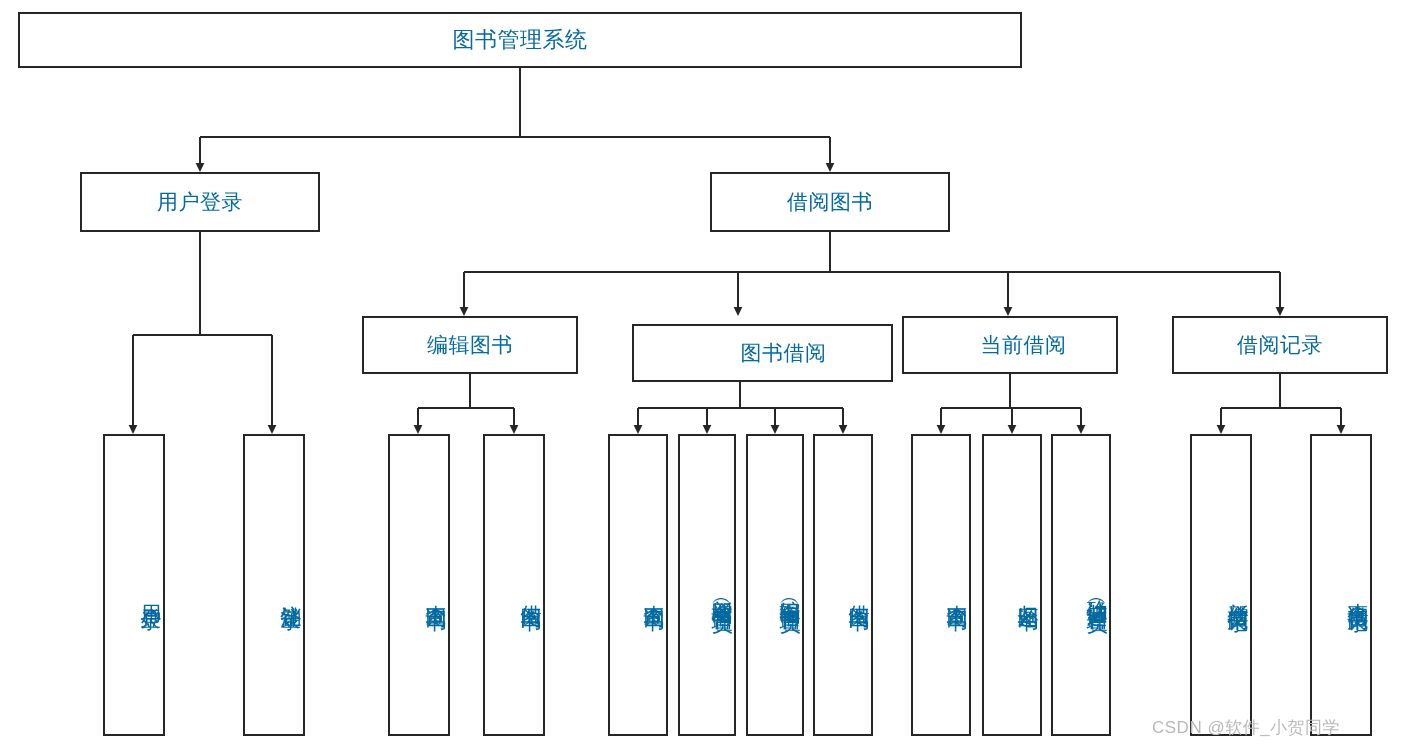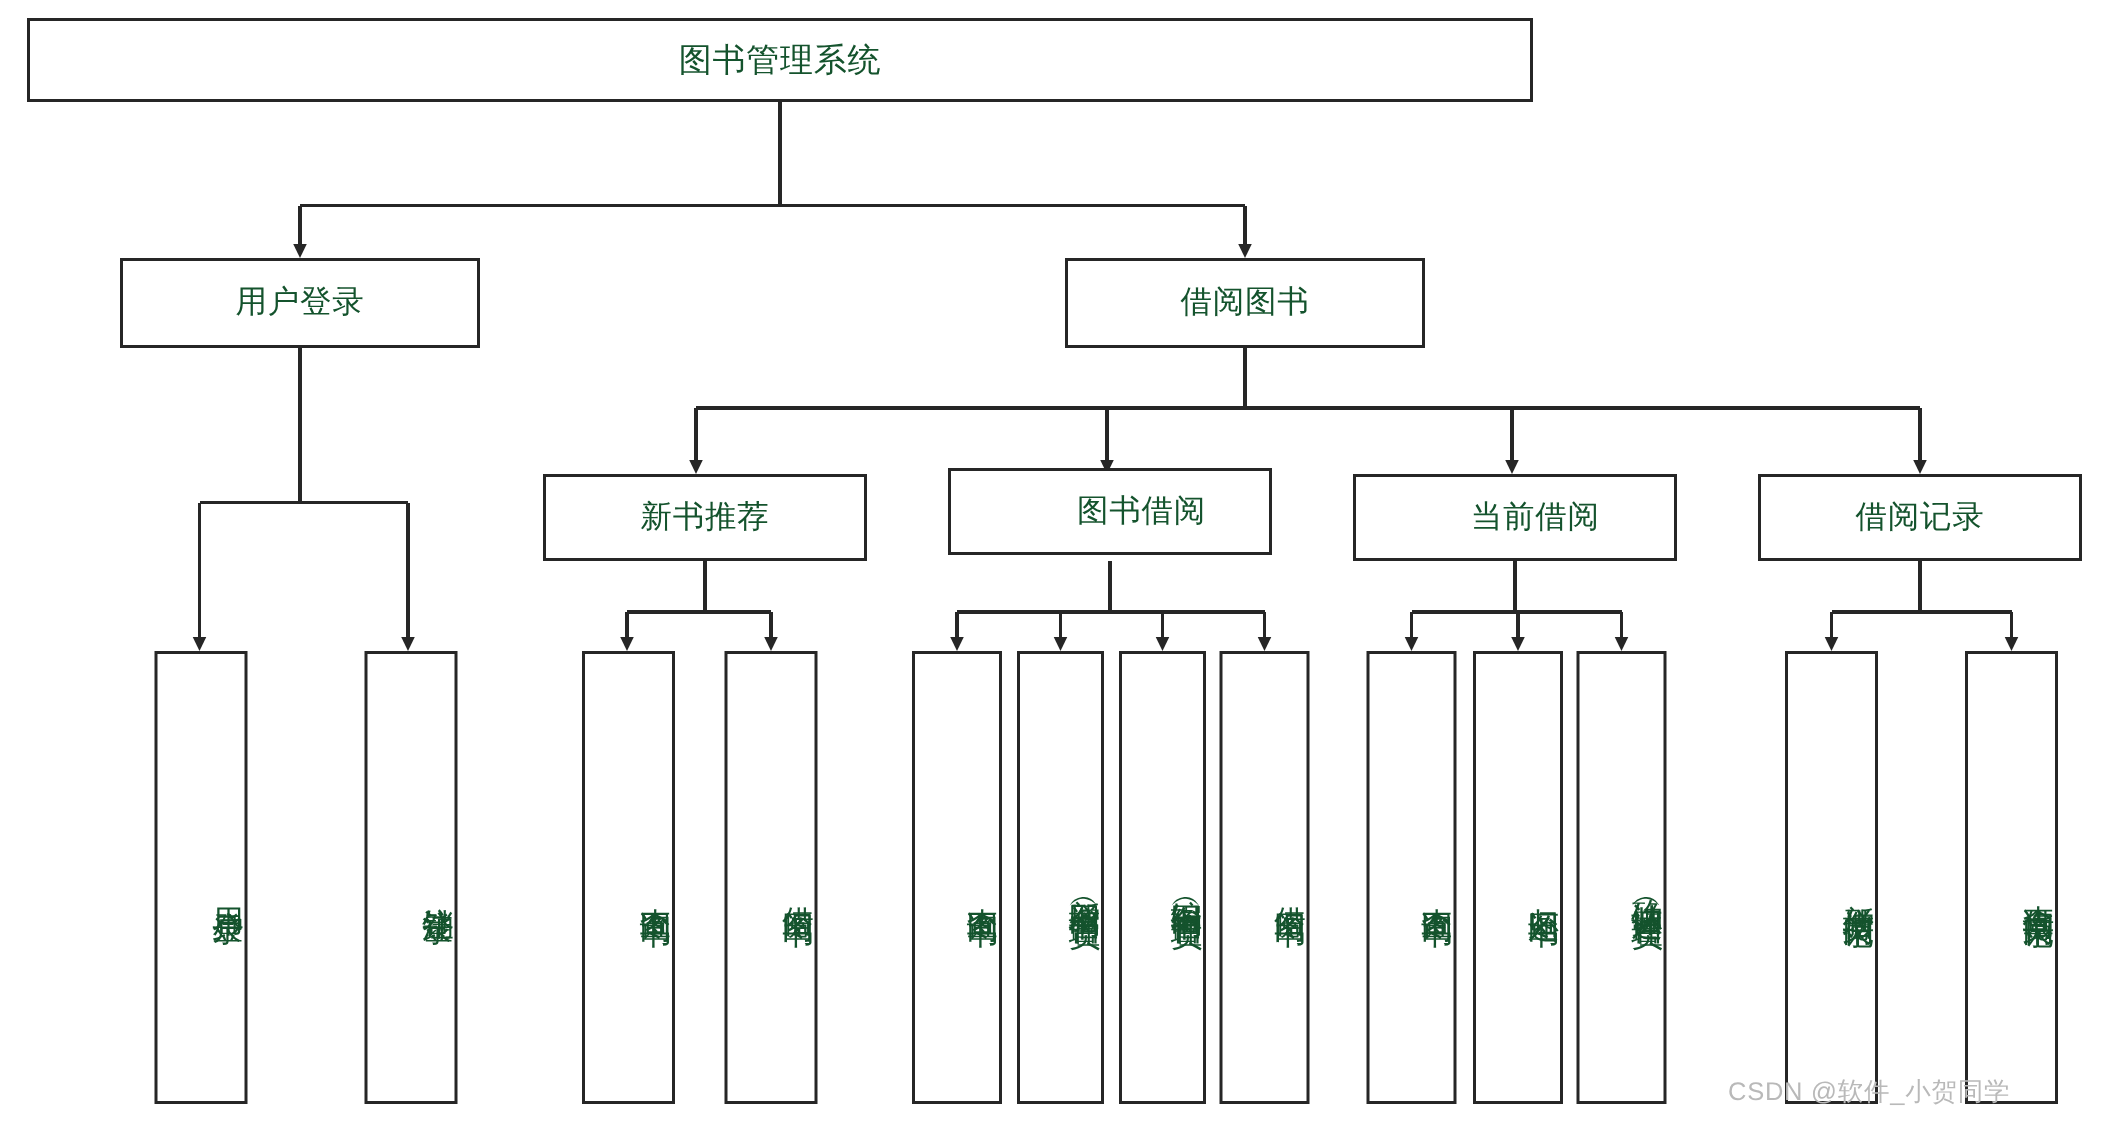--- a/index.html
+++ b/index.html
@@ -23,21 +23,21 @@
     top: 0;
     width: 1405px;
     height: 747px;
     pointer-events: none;
   }
   .node {
     position: absolute;
     box-sizing: border-box;
     border: 2px solid #262626;
     background: #ffffff;
-    color: #14532d;
+    color: #0369a1;
     display: flex;
     align-items: center;
     justify-content: center;
     text-align: center;
     line-height: 1.18;
   }
   .node.horizontal {
     font-size: 21px;
     letter-spacing: 0.5px;
   }
@@ -116,22 +116,22 @@
       <path d="M1221,408 L1221,426" marker-end="url(#arrow)"></path>
       <path d="M1341,408 L1341,426" marker-end="url(#arrow)"></path>
     </g>
   </svg>
 
   <div class="node horizontal root" style="left:18px; top:12px; width:1004px; height:56px;">图书管理系统</div>
 
   <div class="node horizontal" style="left:80px; top:172px; width:240px; height:60px;">用户登录</div>
   <div class="node horizontal" style="left:710px; top:172px; width:240px; height:60px;">借阅图书</div>
 
-  <div class="node horizontal" style="left:362px; top:316px; width:216px; height:58px;">新书推荐</div>
-  <div class="node horizontal" style="left:632px; top:312px; width:216px; height:58px;padding-left:42px;">图书借阅</div>
+  <div class="node horizontal" style="left:362px; top:316px; width:216px; height:58px;">编辑图书</div>
+  <div class="node horizontal" style="left:632px; top:324px; width:261px; height:58px;padding-left:42px;">图书借阅</div>
   <div class="node horizontal" style="left:902px; top:316px; width:216px; height:58px;padding-left:27px;">当前借阅</div>
   <div class="node horizontal" style="left:1172px; top:316px; width:216px; height:58px;text-align:center;">借阅记录</div>
 
   <div class="node vertical" style="left:103px; top:434px; width:62px; height:302px;">用户登录</div>
   <div class="node vertical" style="left:243px; top:434px; width:62px; height:302px;">注销登录</div>
 
   <div class="node vertical" style="left:388px; top:434px; width:62px; height:302px;">查询图书</div>
   <div class="node vertical" style="left:483px; top:434px; width:62px; height:302px;">借阅图书</div>
 
   <div class="node vertical" style="left:608px; top:434px; width:60px; height:302px;">查询图书</div>

